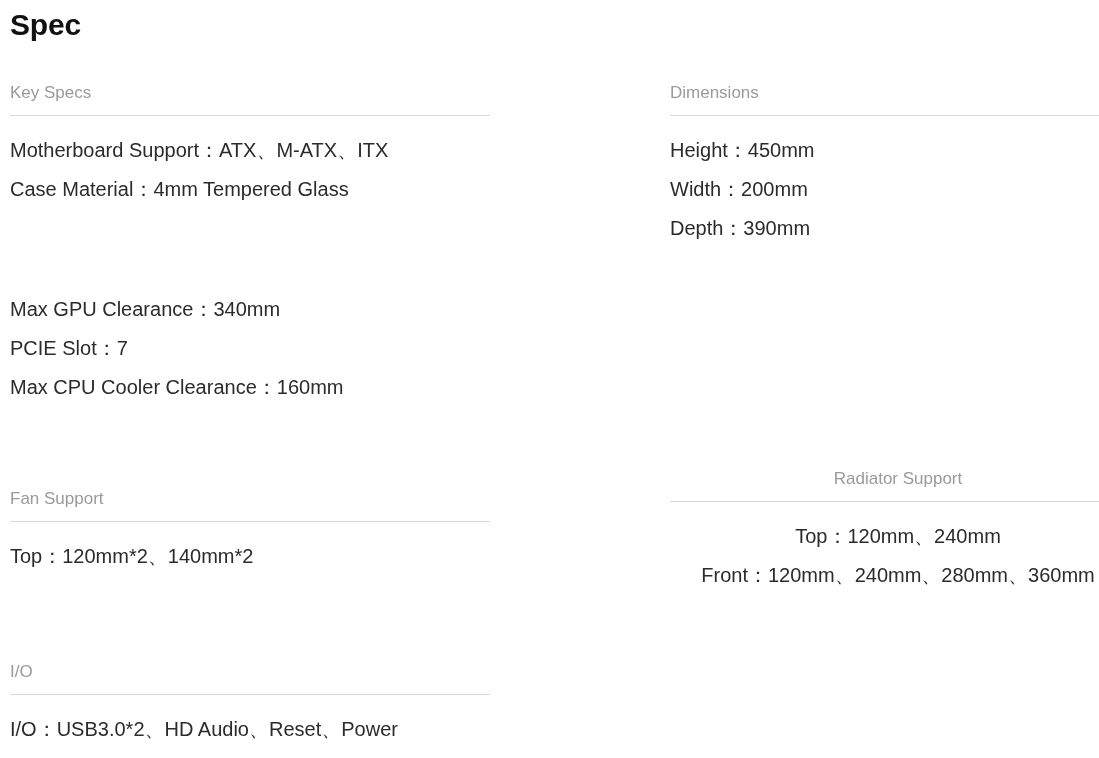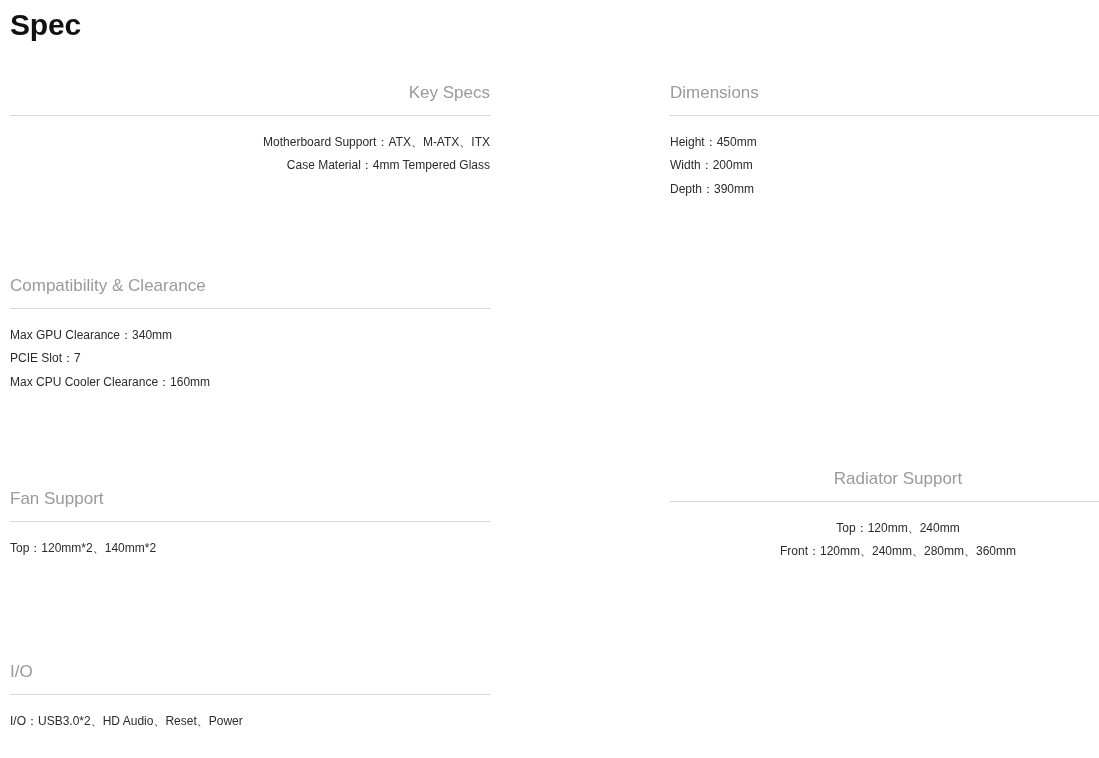--- a/index.html
+++ b/index.html
@@ -41,48 +41,47 @@
     font-weight: normal;
     padding-bottom: 11px;
     border-bottom: 1px solid #d8d8d8;
     margin: 0;
     line-height: 1.3;
   }
   .section-body {
     padding-top: 15px;
   }
   .spec-line {
-    font-size: 12px;
+    font-size: 20px;
     color: #2b2b2b;
     line-height: 1.95;
     white-space: nowrap;
   }
   .block {
     position: absolute;
   }
   .w-left { left: 10px; width: 480px; }
   .w-right { left: 670px; width: 456px; }
 </style>
 </head>
 <body>
 
 <div class="page">
 
   <h1 class="page-title">Spec</h1>
 
-  <div class="block w-left section" style="top:82px;text-align:right;">
+  <div class="block w-left section" style="top:82px;">
     <div class="section-head">Key Specs</div>
     <div class="section-body">
       <div class="spec-line">Motherboard Support：ATX、M-ATX、ITX</div>
       <div class="spec-line">Case Material：4mm Tempered Glass</div>
     </div>
   </div>
 
   <div class="block w-left section" style="top:275px;">
-    <div class="section-head">Compatibility &amp; Clearance</div>
     <div class="section-body">
       <div class="spec-line">Max GPU Clearance：340mm</div>
       <div class="spec-line">PCIE Slot：7</div>
       <div class="spec-line">Max CPU Cooler Clearance：160mm</div>
     </div>
   </div>
 
   <div class="block w-left section" style="top:488px;">
     <div class="section-head">Fan Support</div>
     <div class="section-body">

